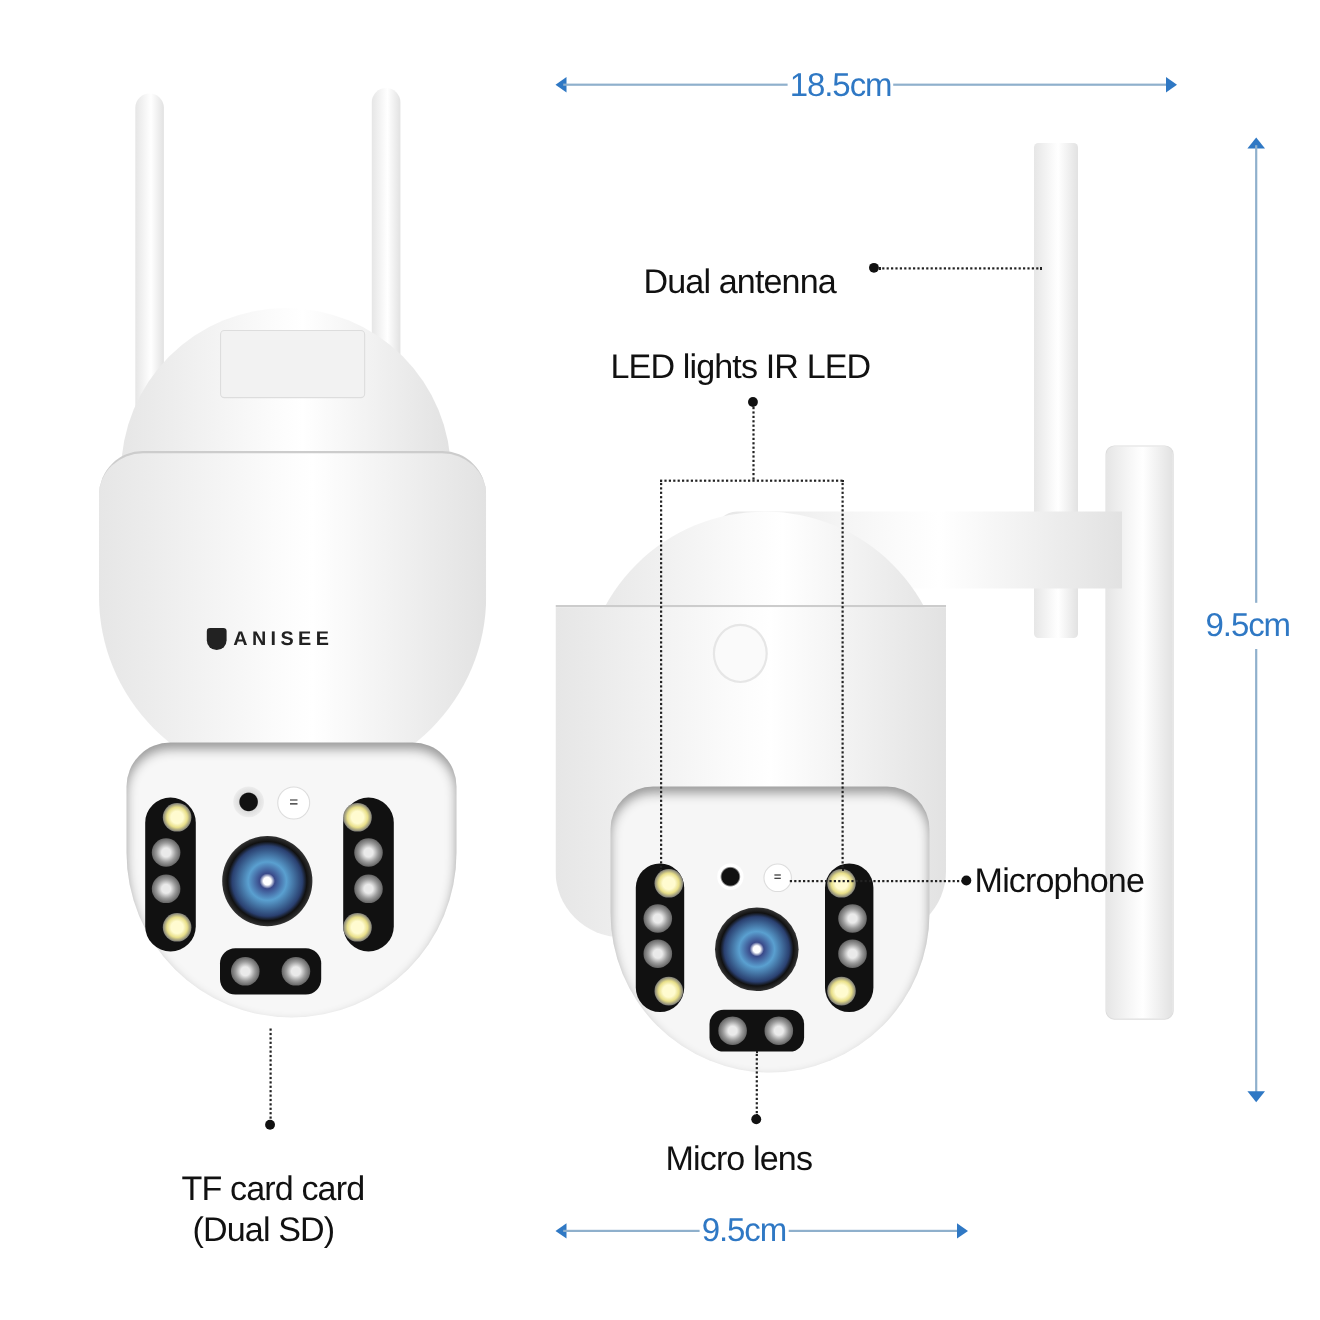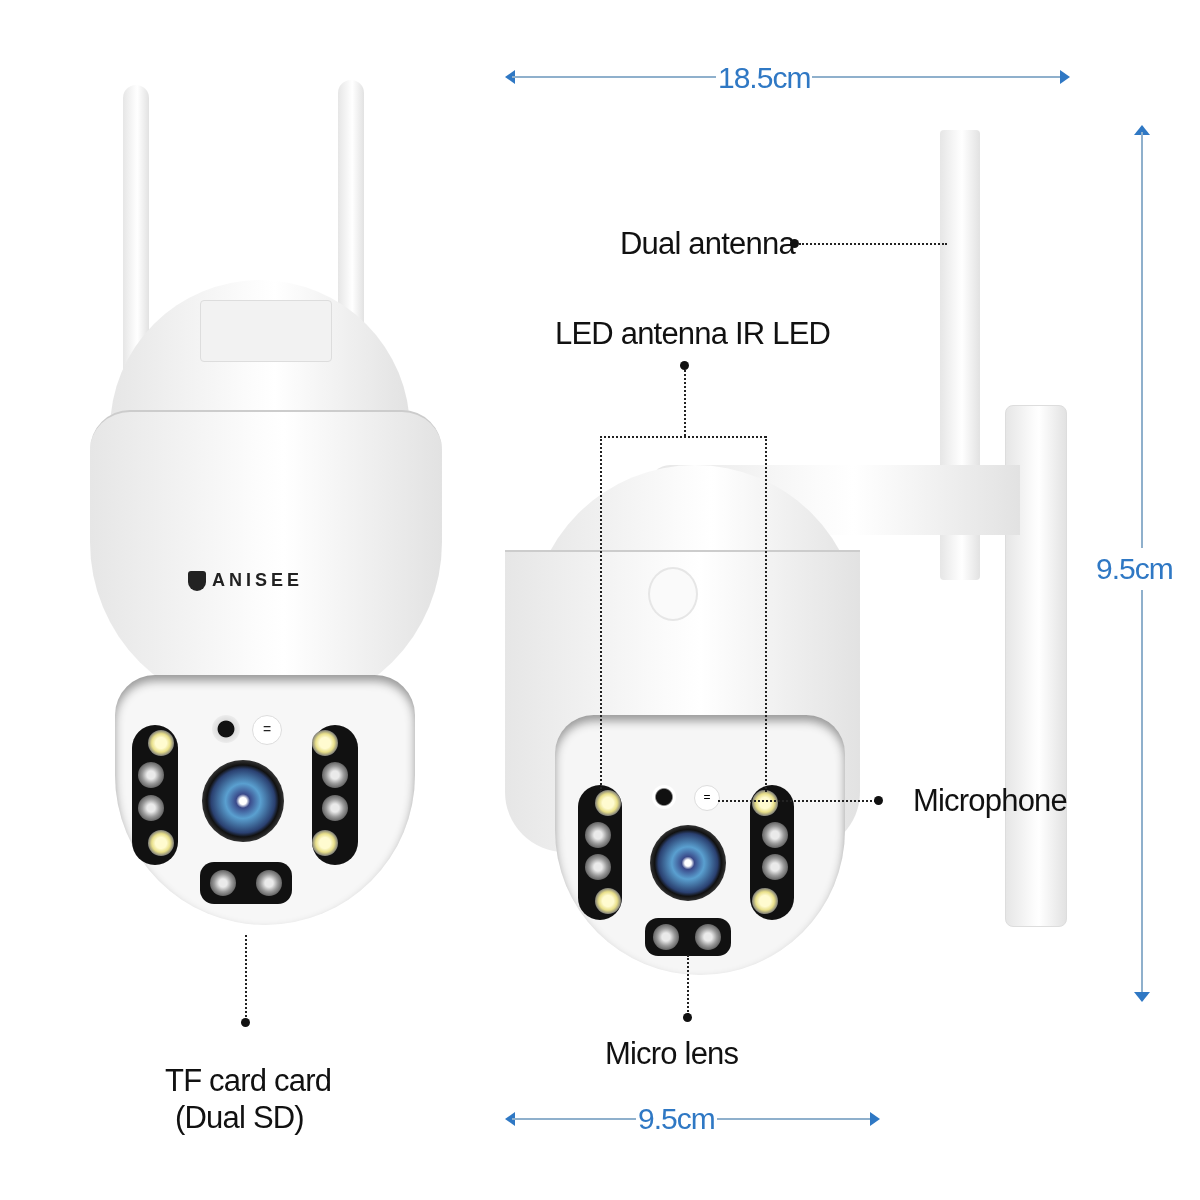--- a/index.html
+++ b/index.html
@@ -93,34 +93,34 @@
   <div class="led-y" style="left:252px;top:660px;"></div>
   <div class="led-ir" style="left:262px;top:692px;"></div>
   <div class="led-ir" style="left:262px;top:724px;"></div>
   <div class="led-y" style="left:252px;top:758px;"></div>
   <div class="lens" style="left:150px;top:695px;width:76px;height:76px;"></div>
   <div class="abs" style="left:145px;top:788px;width:86px;height:38px;background:#111;border-radius:13px;"></div>
   <div class="led-ir" style="left:153px;top:794px;"></div>
   <div class="led-ir" style="left:195px;top:794px;"></div>
 </div>
 
-<div class="label" style="left:585px;top:228px;margin-left:35px;">Dual antenna</div>
+<div class="label" style="left:585px;top:240px;">Dual antenna</div>
 <div class="dot" style="left:790px;top:239px;"></div>
 <div class="hdots" style="left:799px;top:243px;width:148px;"></div>
 
-<div class="label" style="left:555px;top:318px;">LED antenna IR LED</div>
+<div class="label" style="left:555px;top:318px;">LED lights IR LED</div>
 <div class="dot" style="left:680px;top:361px;"></div>
 <div class="vdots" style="left:684px;top:370px;height:66px;"></div>
 <div class="hdots" style="left:600px;top:436px;width:166px;"></div>
 <div class="vdots" style="left:600px;top:436px;height:356px;"></div>
 <div class="vdots" style="left:765px;top:436px;height:356px;"></div>
 
 <div class="hdots" style="left:718px;top:800px;width:158px;"></div>
 <div class="dot" style="left:874px;top:796px;"></div>
-<div class="label" style="left:913px;top:785px;">Microphone</div>
+<div class="label" style="left:886px;top:785px;">Microphone</div>
 
 <div class="vdots" style="left:687px;top:955px;height:60px;"></div>
 <div class="dot" style="left:683px;top:1013px;"></div>
 <div class="label" style="left:605px;top:1038px;">Micro lens</div>
 
 <div>
   <div class="arr-l" style="left:505px;top:70px;"></div>
   <div class="hline" style="left:512px;top:76px;width:552px;"></div>
   <div class="arr-r" style="left:1060px;top:70px;"></div>
   <div class="dim" style="left:716px;top:63px;">18.5cm</div>

